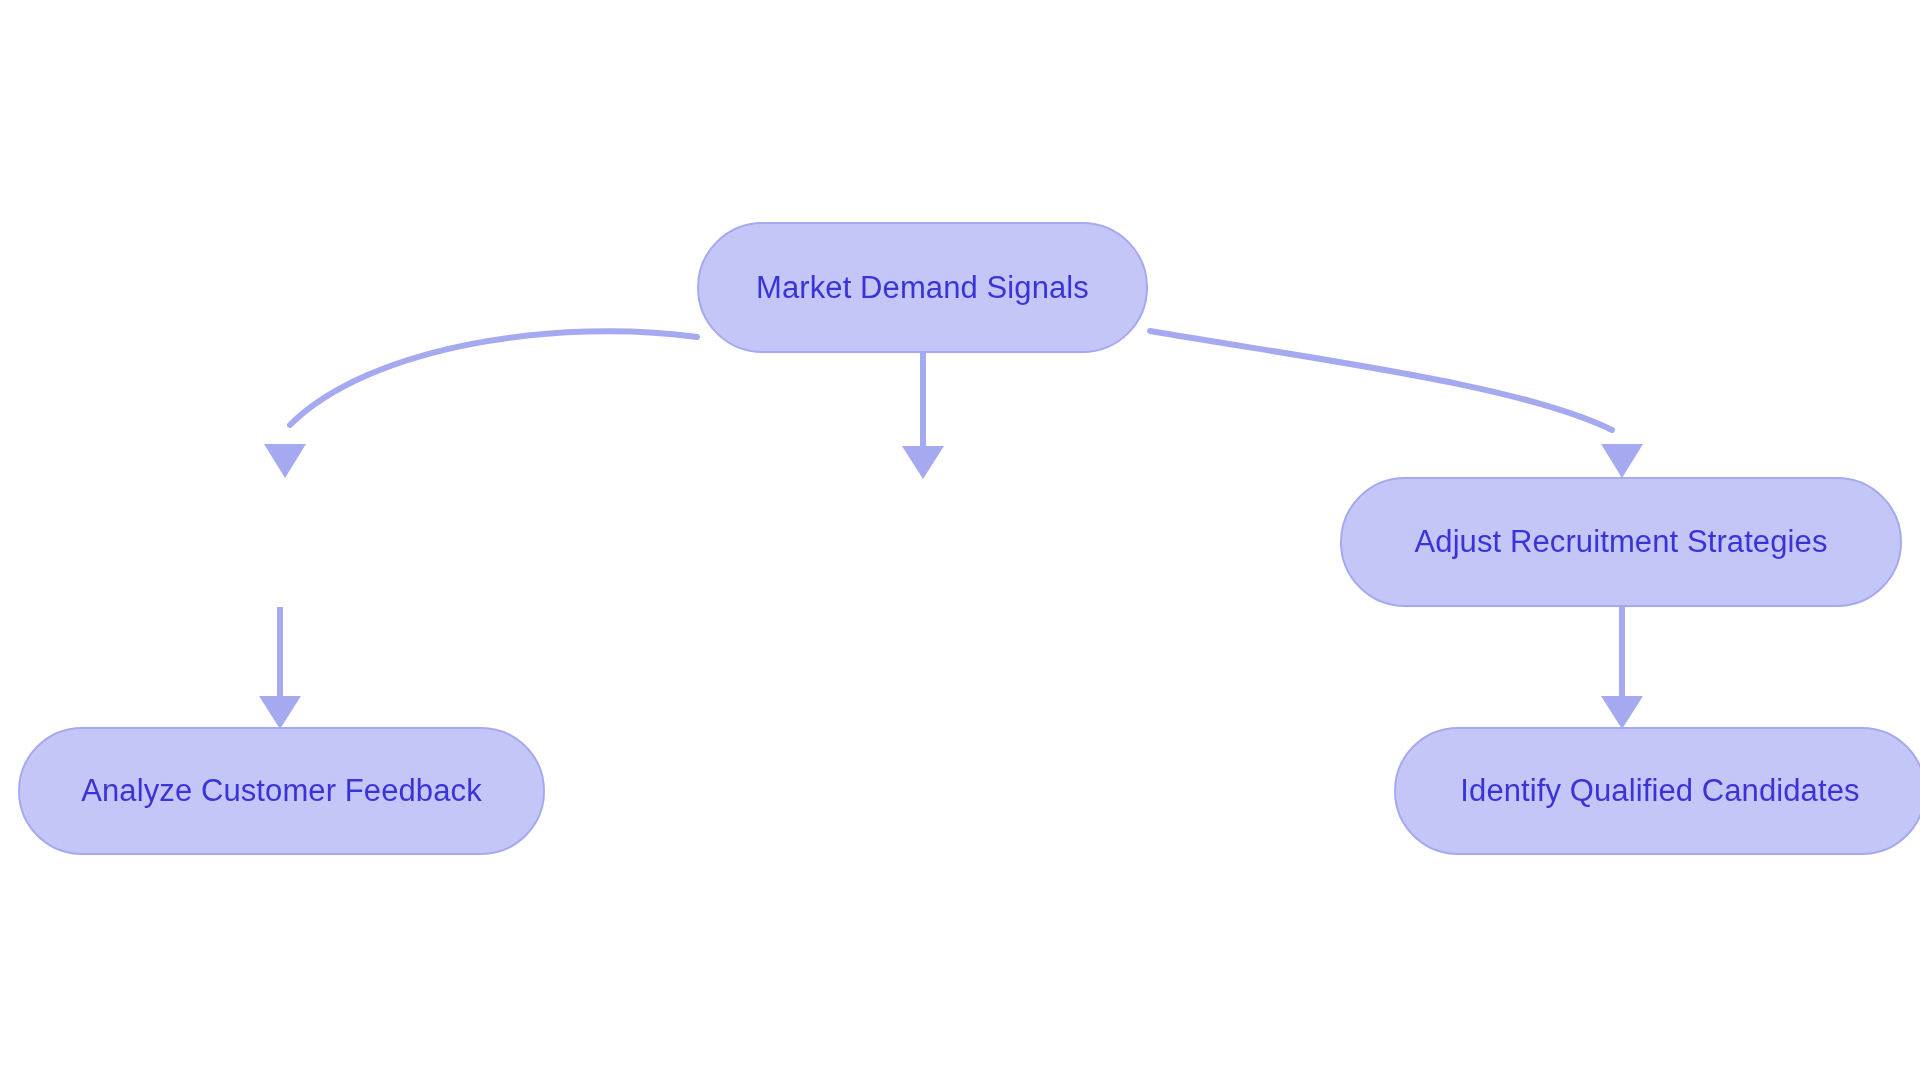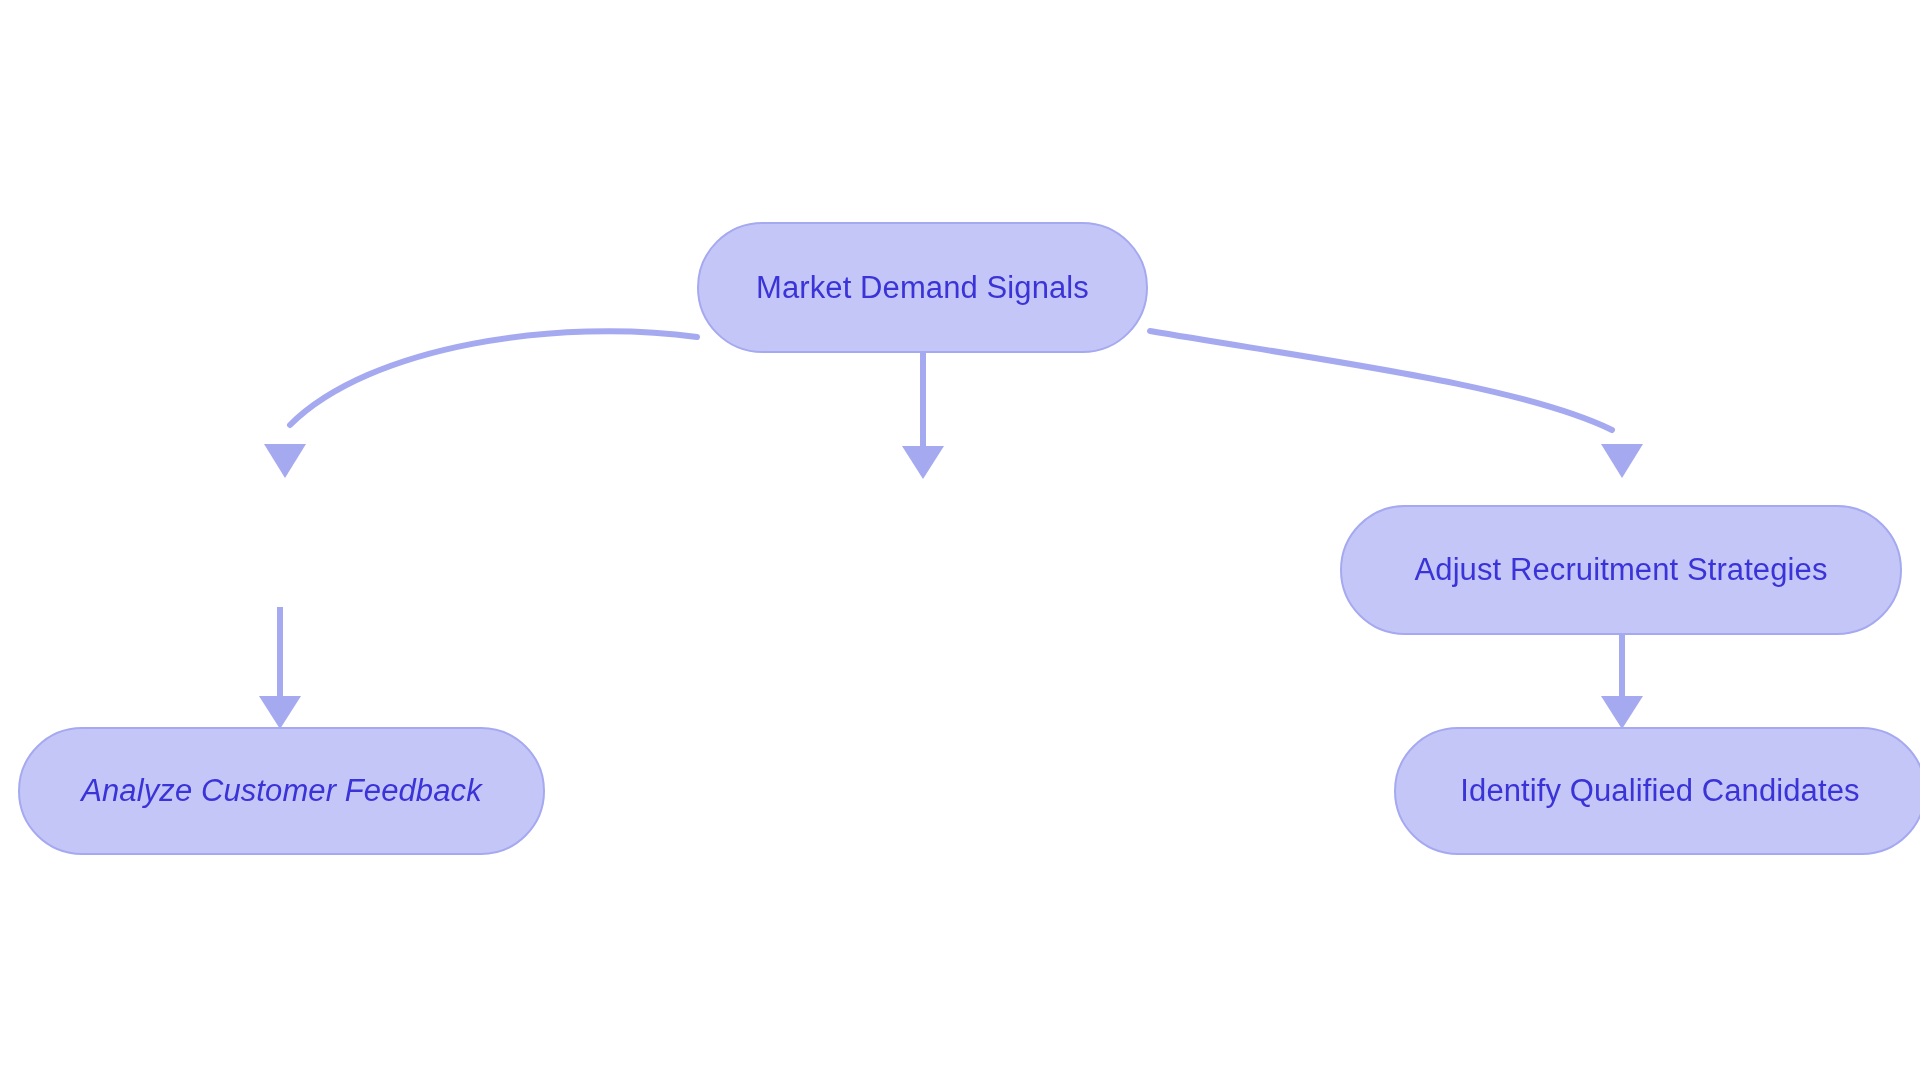--- a/index.html
+++ b/index.html
@@ -82,25 +82,25 @@
       <polygon points="1601,696 1643,696 1622,729" fill="#a5a9f0"></polygon>
     </g>
   </svg>
 
   <div class="node" style="left:697px; top:222px; width:451px; height:131px;">
     <span class="node-label">Market Demand Signals</span>
   </div>
 
 
 
-  <div class="node" style="left:1340px; top:477px; width:562px; height:130px;margin-top:28px;">
+  <div class="node" style="left:1340px; top:477px; width:562px; height:130px;">
     <span class="node-label">Adjust Recruitment Strategies</span>
   </div>
 
-  <div class="node" style="left:18px; top:727px; width:527px; height:128px;font-style:italic;">
+  <div class="node" style="left:18px; top:727px; width:527px; height:128px;">
     <span class="node-label">Analyze Customer Feedback</span>
   </div>
 
   <div class="node" style="left:1394px; top:727px; width:532px; height:128px;">
     <span class="node-label">Identify Qualified Candidates</span>
   </div>
 
 </div>
 
 </body></html>

